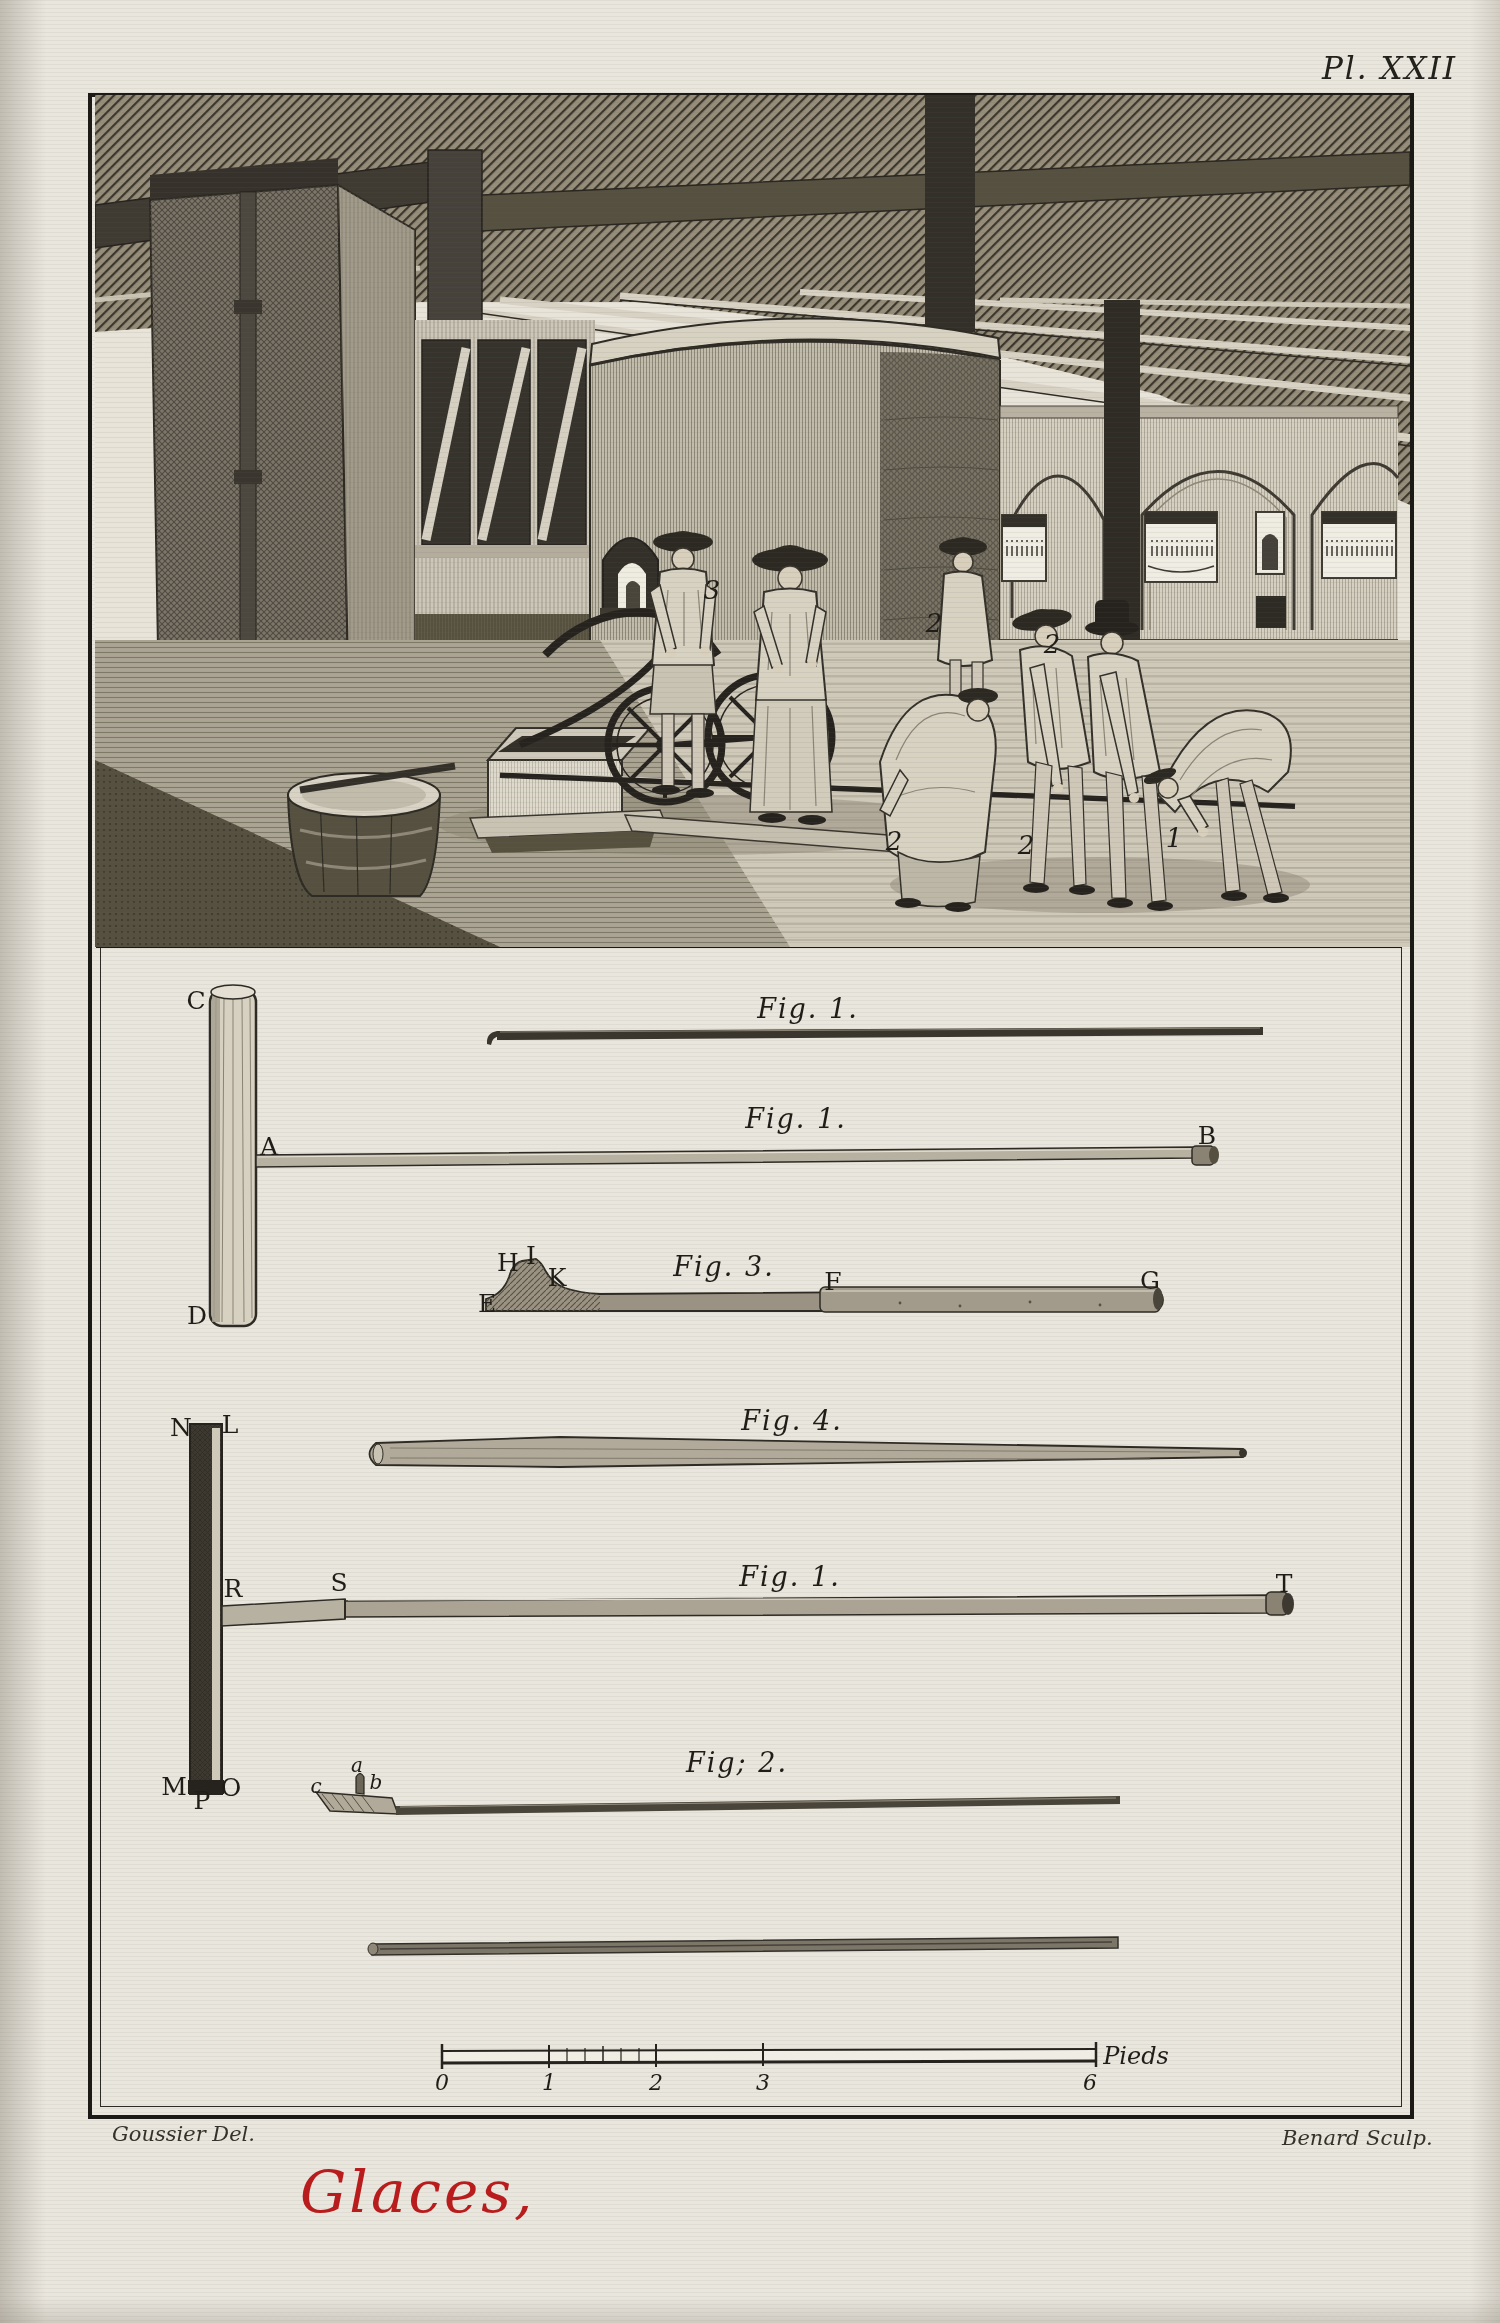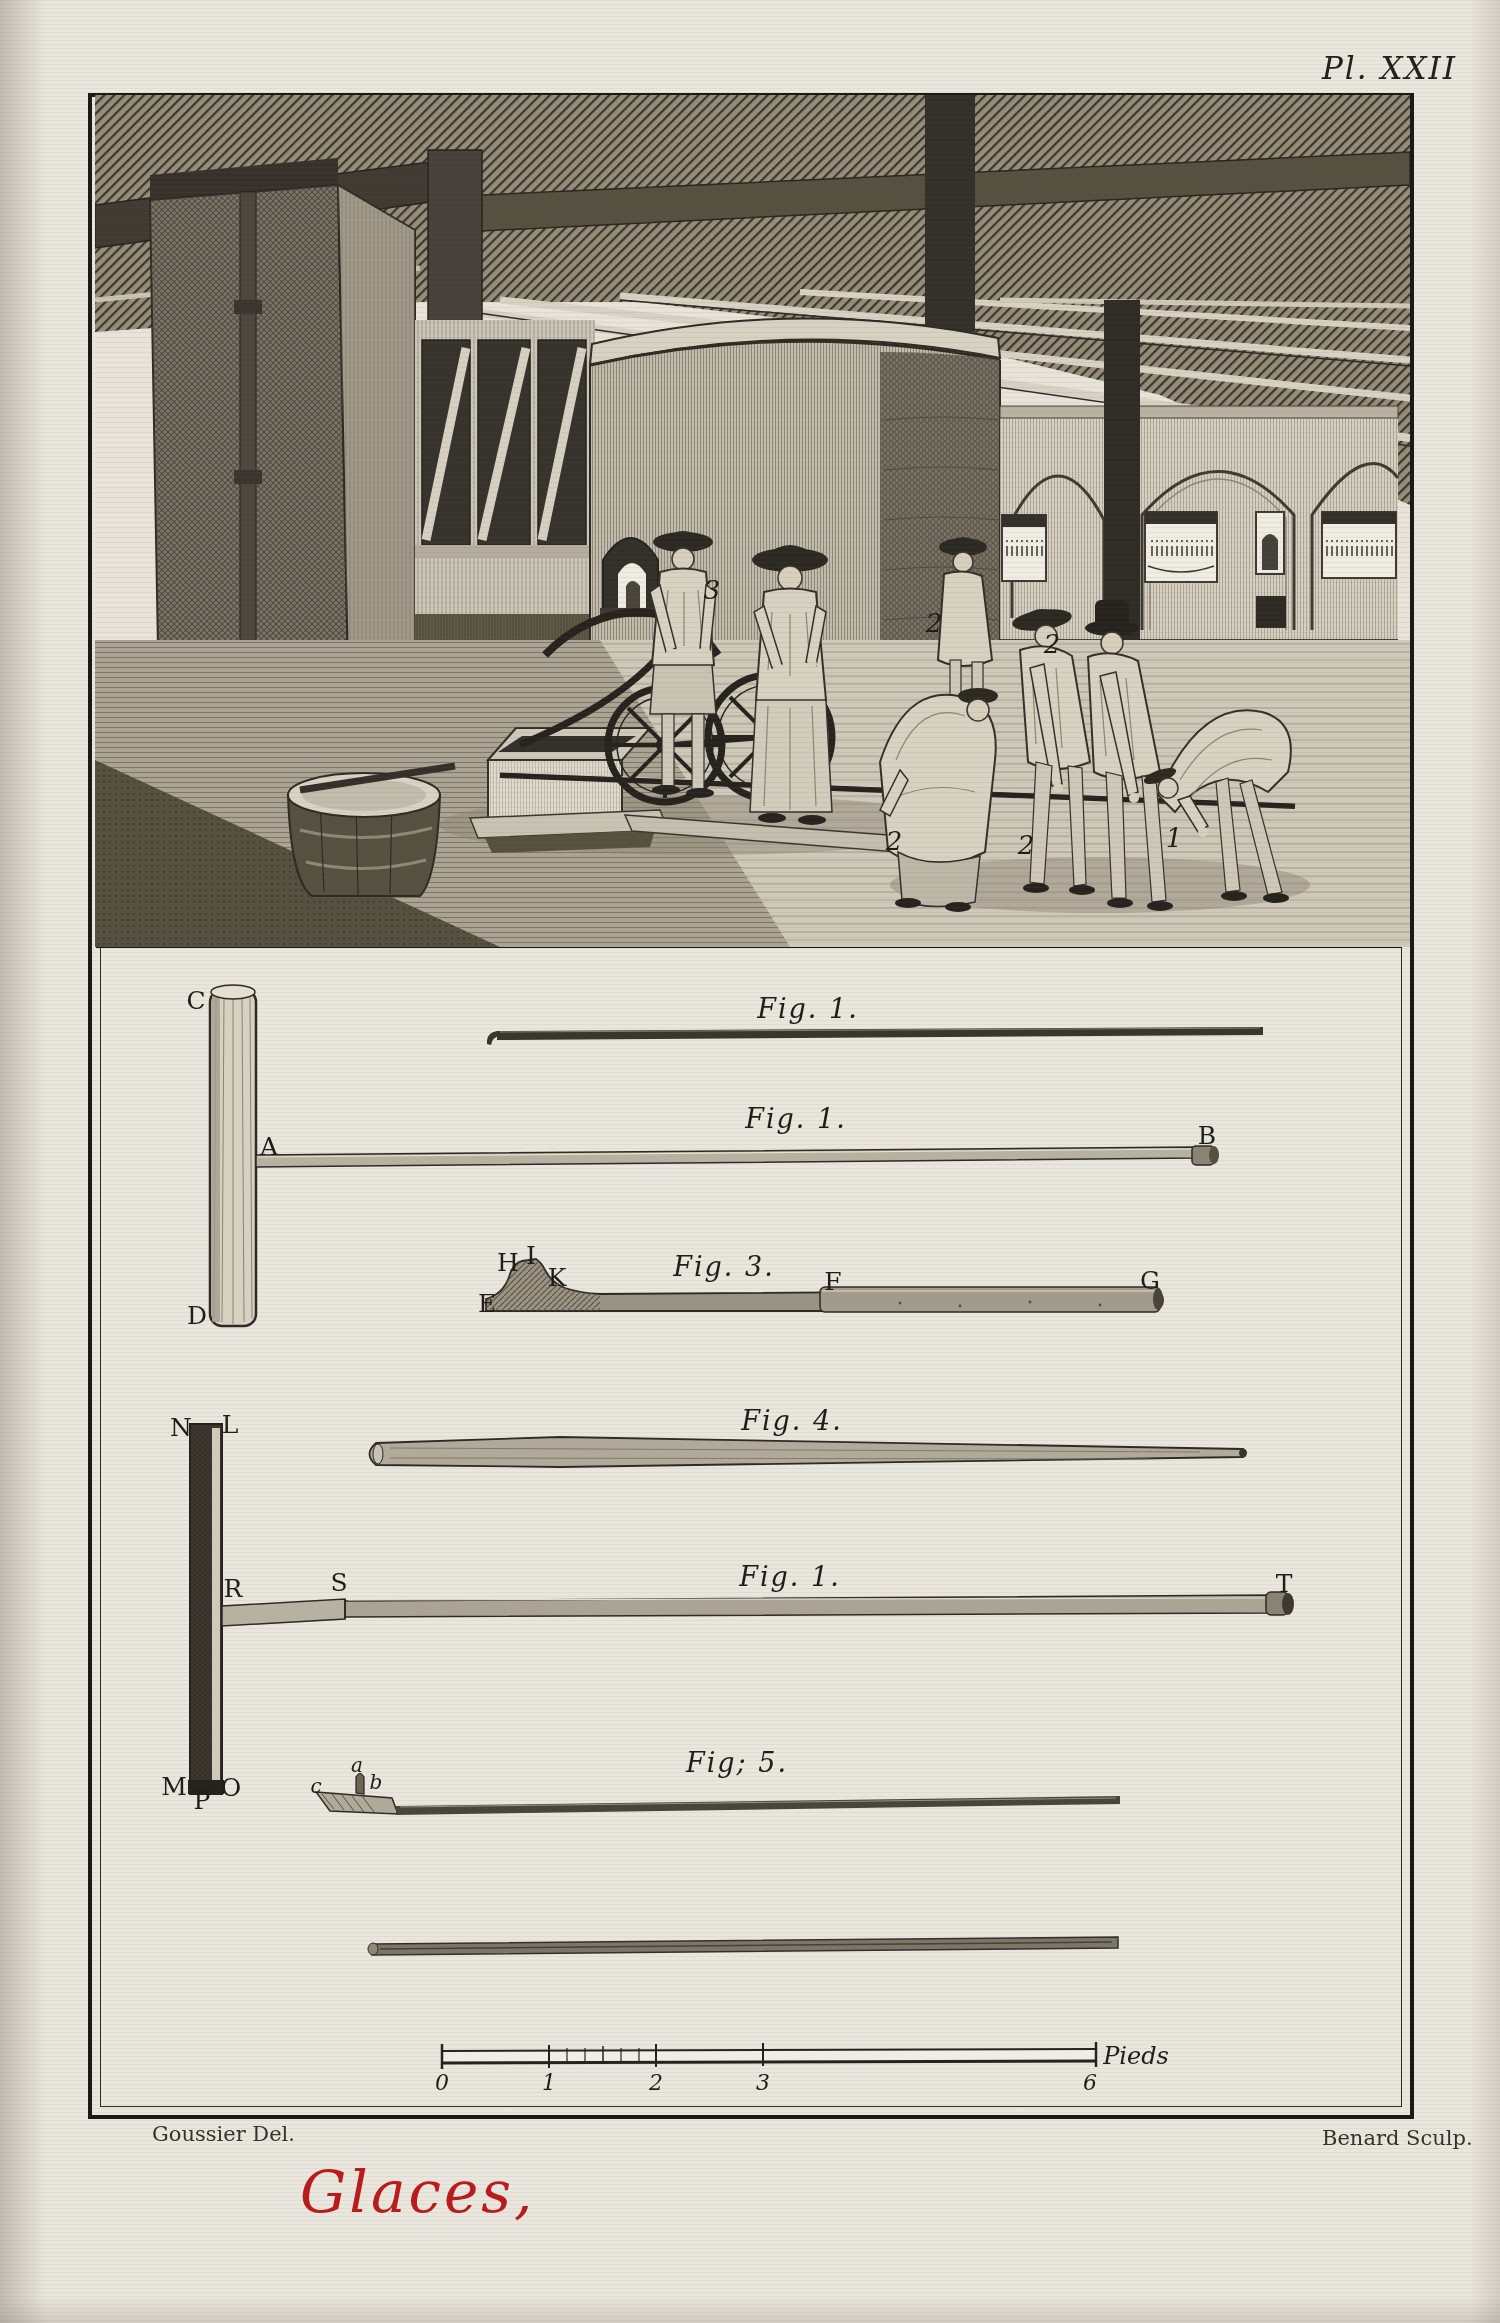--- a/index.html
+++ b/index.html
@@ -27,21 +27,21 @@
   .lbl{position:absolute;transform:translate(-50%,-50%);white-space:nowrap;color:#201d18;}
   .fig-label{font-style:italic;font-size:27px;letter-spacing:2px;}
   .letter{font-size:25px;}
   .letter-sm{font-size:20px;font-style:italic;}
   .scene-num{font-size:26px;font-style:italic;}
   .scale-num{font-size:22px;font-style:italic;}
   .scale-unit{font-size:24px;font-style:italic;}
 
   .plate-number{position:absolute;left:1322px;top:50px;font-style:italic;font-size:31px;
     letter-spacing:2px;color:#23211c;}
-  .credit{position:absolute;font-size:21px;color:#35322b;margin-left:40px;}
+  .credit{position:absolute;font-style:italic;font-size:21px;color:#35322b;}
   .credit-left{left:112px;top:2122px;}
   .credit-right{left:1282px;top:2126px;}
   .caption{position:absolute;left:300px;top:2158px;width:900px;display:flex;
     align-items:baseline;font-style:italic;color:#b91c1c;}
   .caption-lead{font-size:58px;letter-spacing:3px;}
   .caption-rest{font-size:33px;margin-left:16px;letter-spacing:1px;}
 </style>
 </head>
 <body>
 
@@ -425,21 +425,21 @@
     <line x1="639" y1="2048" x2="639" y2="2062" stroke="#26231f" stroke-width="1.2"></line>
   </g>
 </svg>
 
 <div id="labels-layer">
     <span class="lbl fig-label" style="left: 808px; top: 1008px;">Fig. 1.</span>
     <span class="lbl fig-label" style="left: 796px; top: 1118px;">Fig. 1.</span>
     <span class="lbl fig-label" style="left: 724px; top: 1266px; font-style: italic;">Fig. 3.</span>
     <span class="lbl fig-label" style="left: 792px; top: 1420px;">Fig. 4.</span>
     <span class="lbl fig-label" style="left: 790px; top: 1576px;">Fig. 1.</span>
-    <span class="lbl fig-label" style="left: 737px; top: 1762px;">Fig; 5.</span>
+    <span class="lbl fig-label" style="left: 737px; top: 1762px;">Fig; 2.</span>
     <span class="lbl letter" style="left: 196px; top: 1000px;">C</span>
     <span class="lbl letter" style="left: 269px; top: 1146px;">A</span>
     <span class="lbl letter" style="left: 197px; top: 1315px;">D</span>
     <span class="lbl letter" style="left: 1207px; top: 1135px;">B</span>
     <span class="lbl letter" style="left: 487px; top: 1303px;">E</span>
     <span class="lbl letter" style="left: 508px; top: 1262px;">H</span>
     <span class="lbl letter" style="left: 531px; top: 1255px;">I</span>
     <span class="lbl letter" style="left: 557px; top: 1277px;">K</span>
     <span class="lbl letter" style="left: 833px; top: 1281px;">F</span>
     <span class="lbl letter" style="left: 1150px; top: 1280px;">G</span>

